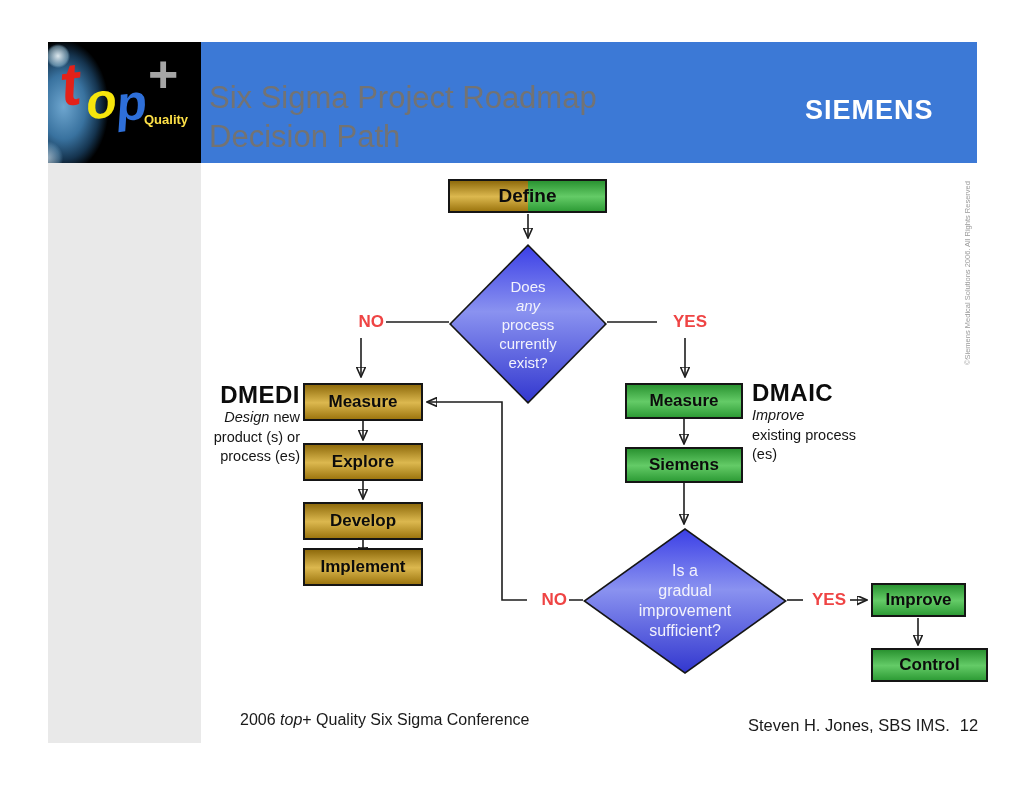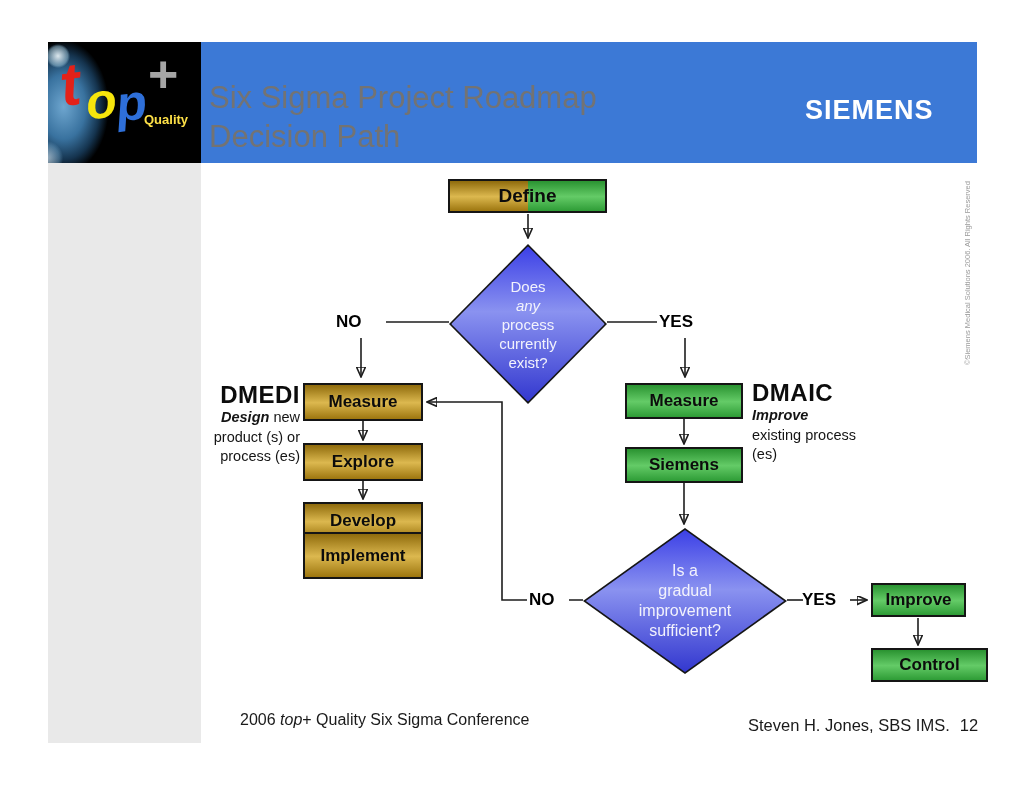--- a/index.html
+++ b/index.html
@@ -47,54 +47,54 @@
 
   #box-define { left:448px; top:179px; width:159px; height:34px; border:2px solid #151515; position:absolute; box-sizing:border-box; z-index:2; }
   .def-half { position:absolute; top:0; width:50%; height:100%; }
   .def-l { left:0;  background:linear-gradient(180deg,#8f6b0c 0%,#dcb84f 52%,#9d760f 100%); }
   .def-r { right:0; background:linear-gradient(180deg,#2a9331 0%,#64cb67 52%,#2e9c36 100%); }
   .def-label { position:absolute; inset:0; display:flex; align-items:center; justify-content:center; font-weight:bold; font-size:19px; color:#0c0c0c; }
 
   #box-measure-l   { left:303px; top:383px; width:120px; height:38px; }
   #box-explore     { left:303px; top:443px; width:120px; height:38px; }
   #box-develop     { left:303px; top:502px; width:120px; height:38px; }
-  #box-implement   { left:303px; top:532px; width:120px; height:47px; }
+  #box-implement   { left:303px; top:548px; width:120px; height:38px; }
   #box-measure-r   { left:625px; top:383px; width:118px; height:36px; }
   #box-analyze     { left:625px; top:447px; width:118px; height:36px; }
   #box-improve     { left:871px; top:583px; width:95px;  height:34px; }
   #box-control     { left:871px; top:648px; width:117px;  height:34px; }
 
   
   .diamond { position:absolute; z-index:2; }
   .d-outer { position:absolute; inset:0; background:#151515; clip-path:polygon(50% 0,100% 50%,50% 100%,0 50%); }
   .d-inner { position:absolute; inset:0; transform:scale(0.972);
     background:linear-gradient(180deg,#3c40e6 0%,#8a92f0 42%,#3338cf 100%);
     clip-path:polygon(50% 0,100% 50%,50% 100%,0 50%); }
   .d-text  { position:absolute; inset:0; display:flex; flex-direction:column; align-items:center; justify-content:center;
     color:#f2f2fc; text-align:center; }
   #diamond1 { left:449px; top:244px; width:158px; height:160px; }
   #diamond1 .d-text { font-size:15px; line-height:19px; }
   #diamond2 { left:583px; top:528px; width:204px; height:146px; }
   #diamond2 .d-text { font-size:16px; line-height:20px; }
   .it { font-style:italic; }
 
   
-  .decision-label { position:absolute; font-weight:bold; font-size:17px; color:#000000; text-align:left; z-index:3; line-height:18px; }
+  .decision-label { position:absolute; font-weight:bold; font-size:17px; color:#ef4444; text-align:right; z-index:3; line-height:18px; }
   #label-no1  { left:336px; top:313px; width:48px; }
   #label-yes1 { left:659px; top:313px; width:48px; }
   #label-no2  { left:527px; top:591px; width:38px; background:#fff; padding:0 2px; }
   #label-yes2 { left:802px; top:591px; width:44px; }
 
   
   .meth { position:absolute; z-index:2; color:#0c0c0c; }
   #dmedi-block { left:176px; top:381px; width:124px; text-align:right; }
   #dmaic-block { left:752px; top:379px; width:134px; text-align:left; }
   .meth-title { font-size:24px; font-weight:bold; line-height:27px; letter-spacing:0.5px; }
   .meth-line  { font-size:14.5px; line-height:19.5px; color:#141414; }
-  .bi { font-weight:bold; font-style:italic; }
+  .bi { font-weight:normal; font-style:italic; }
 
   
   #footer-left  { left:240px; top:711px; font-size:16px; color:#1a1a1a; z-index:2; }
   #footer-right { left:748px; top:716px; font-size:16.5px; color:#1a1a1a; z-index:2; }
   #footer-page { margin-left:10px;text-align:center; }
 
   
   #copyright {
     left:963px; top:365px; font-size:7.5px; color:#9b9b9b; white-space:nowrap;
     transform:rotate(-90deg); transform-origin:0 0; z-index:2; letter-spacing:0px;

